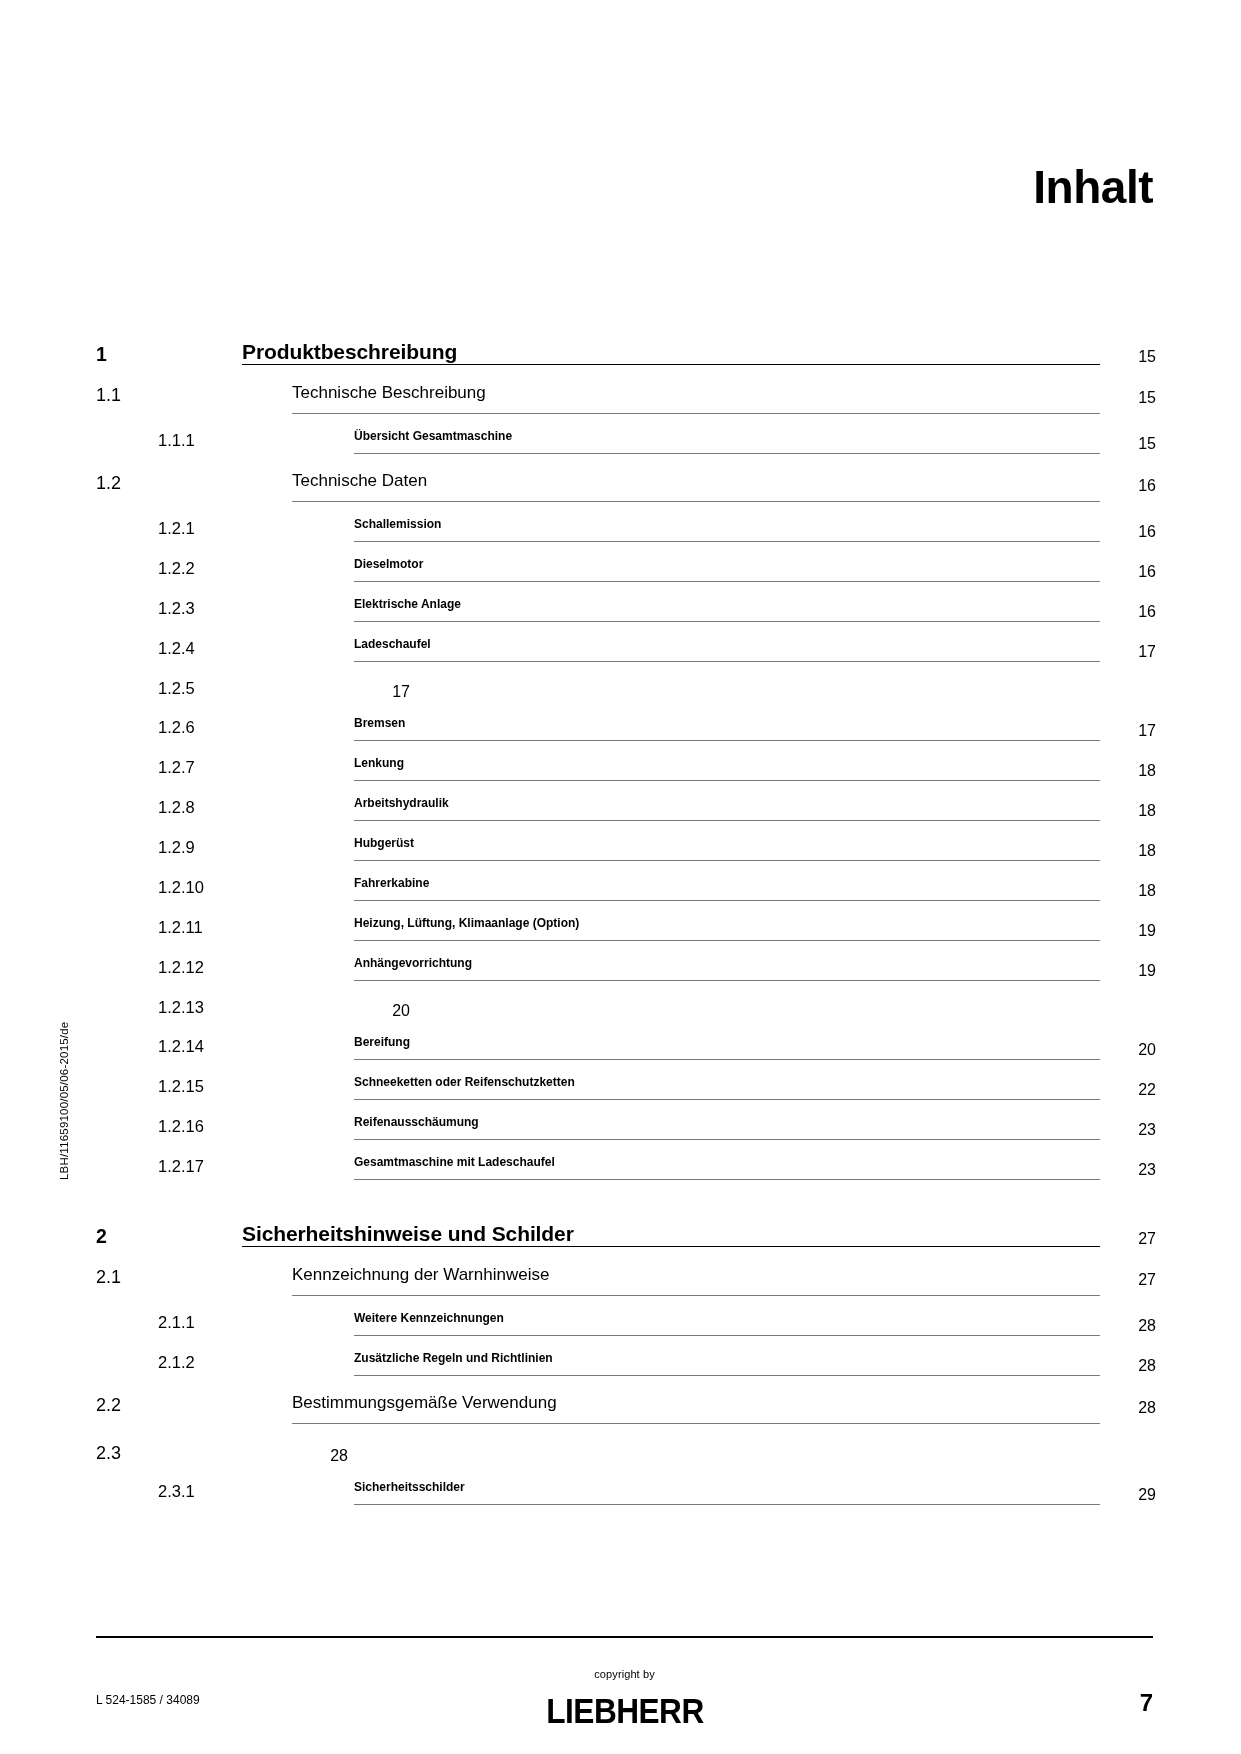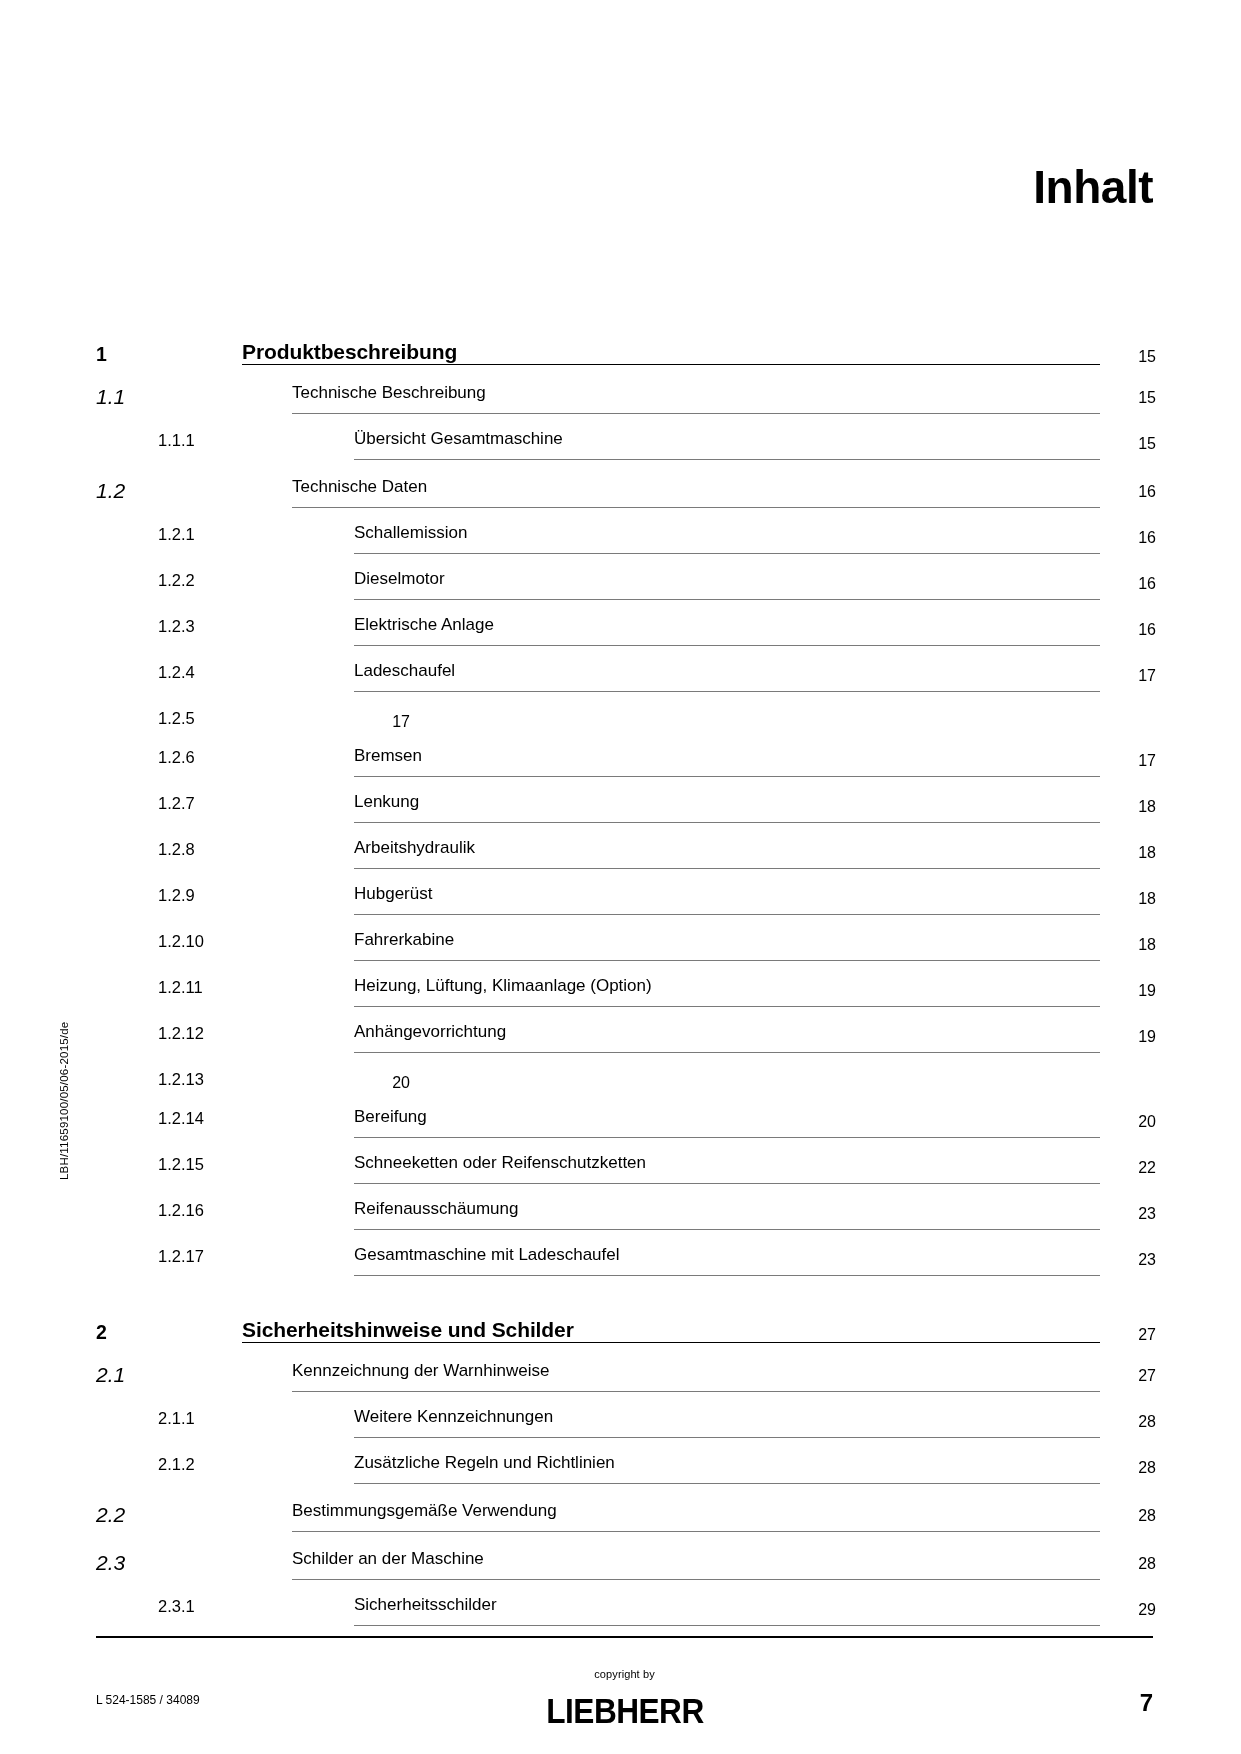--- a/index.html
+++ b/index.html
@@ -77,23 +77,22 @@
     padding-top: 8px;
   }
 
   
   .lvl2 {
     padding-top: 17px;
   }
   .lvl2 .num {
     width: 196px;
     flex: 0 0 196px;
-    font-size: 21px;
+    font-size: 18px;
     padding-top: 2px;
-    font-style: italic;
   }
   .lvl2 .title-cell {
     flex: 1 1 auto;
     border-bottom: 1.4px solid #7a7a7a;
     padding-bottom: 10px;
   }
   .lvl2 .title-text {
     font-size: 17px;
     white-space: nowrap;
   }
@@ -116,22 +115,23 @@
     padding-top: 2px;
     padding-left: 62px;
     box-sizing: border-box;
   }
   .lvl3 .title-cell {
     flex: 1 1 auto;
     border-bottom: 1.4px solid #7a7a7a;
     padding-bottom: 10px;
   }
   .lvl3 .title-text {
-    font-size: 17px;
+    font-size: 12px;
     white-space: nowrap;
+    font-weight: bold;
   }
   .lvl3 .pg {
     flex: 0 0 56px;
     width: 56px;
     text-align: right;
     font-size: 16px;
     padding-top: 6px;
   }
 
   
@@ -384,23 +384,20 @@
     </div>
     <div class="toc-entry lvl2">
       <div class="num">2.2</div>
       <div class="title-cell">
         <div class="title-text">Bestimmungsgemäße Verwendung</div>
       </div>
       <div class="pg">28</div>
     </div>
     <div class="toc-entry lvl2">
       <div class="num">2.3</div>
-      <div class="title-cell">
-        <div class="title-text">Schilder an der Maschine</div>
-      </div>
       <div class="pg">28</div>
     </div>
     <div class="toc-entry lvl3">
       <div class="num">2.3.1</div>
       <div class="title-cell">
         <div class="title-text">Sicherheitsschilder</div>
       </div>
       <div class="pg">29</div>
     </div>
   </div>

